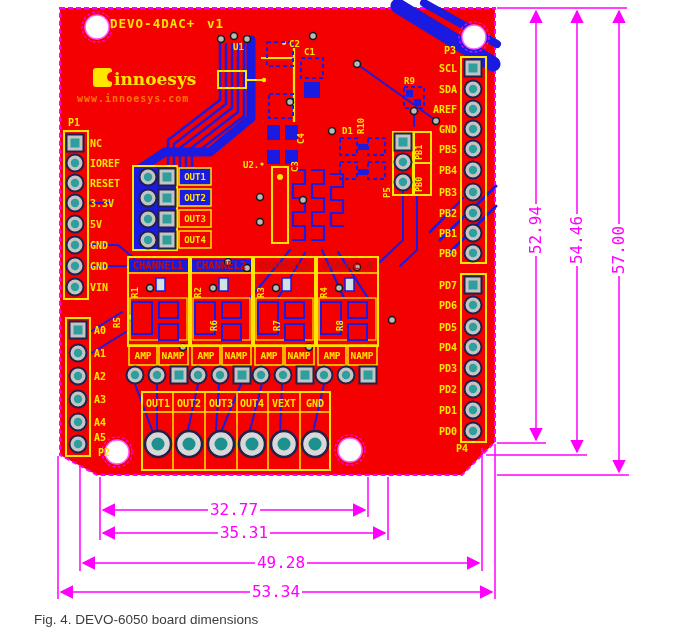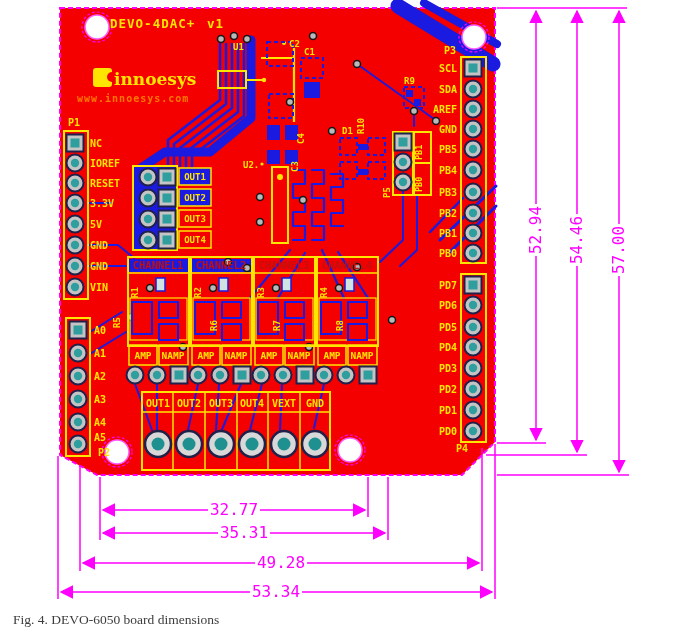--- a/index.html
+++ b/index.html
@@ -1,18 +1,18 @@
 <!DOCTYPE html>
 <html><head>
 <meta charset="utf-8">
 <style>
   html,body{margin:0;padding:0;background:#fff;}
   .scene{position:relative;width:695px;height:642px;background:#fff;overflow:hidden;
          font-family:"DejaVu Sans Mono",monospace;}
-  .caption{position:absolute;left:13px;top:612px;font-family:Liberation Serif, serif;
+  .caption{position:absolute;left:34px;top:612px;font-family:Liberation Sans, sans-serif;
            font-size:13.5px;color:#3c3c3c;}
   text{user-select:none;}
   .silk { font:bold 10px "DejaVu Sans Mono",monospace; fill:#ffe600; }
   .silk9 { font:bold 9px "DejaVu Sans Mono",monospace; fill:#ffe600; }
   .silk85 { font:bold 8.5px "DejaVu Sans Mono",monospace; fill:#ffe600; }
   .silkb { font:bold 9.5px "DejaVu Sans Mono",monospace; fill:#ffe600; }
   .chlabel { font:bold 10.5px "DejaVu Sans Mono",monospace; fill:#c01010; }
   .dim { font:16px "DejaVu Sans Mono",monospace; fill:#ff00ff; }
   .brand { font:bold 17px "DejaVu Serif",serif; fill:#ffe600; }
   .web { font:bold 10px "DejaVu Sans Mono",monospace; fill:#ff7700; letter-spacing:1px;}

